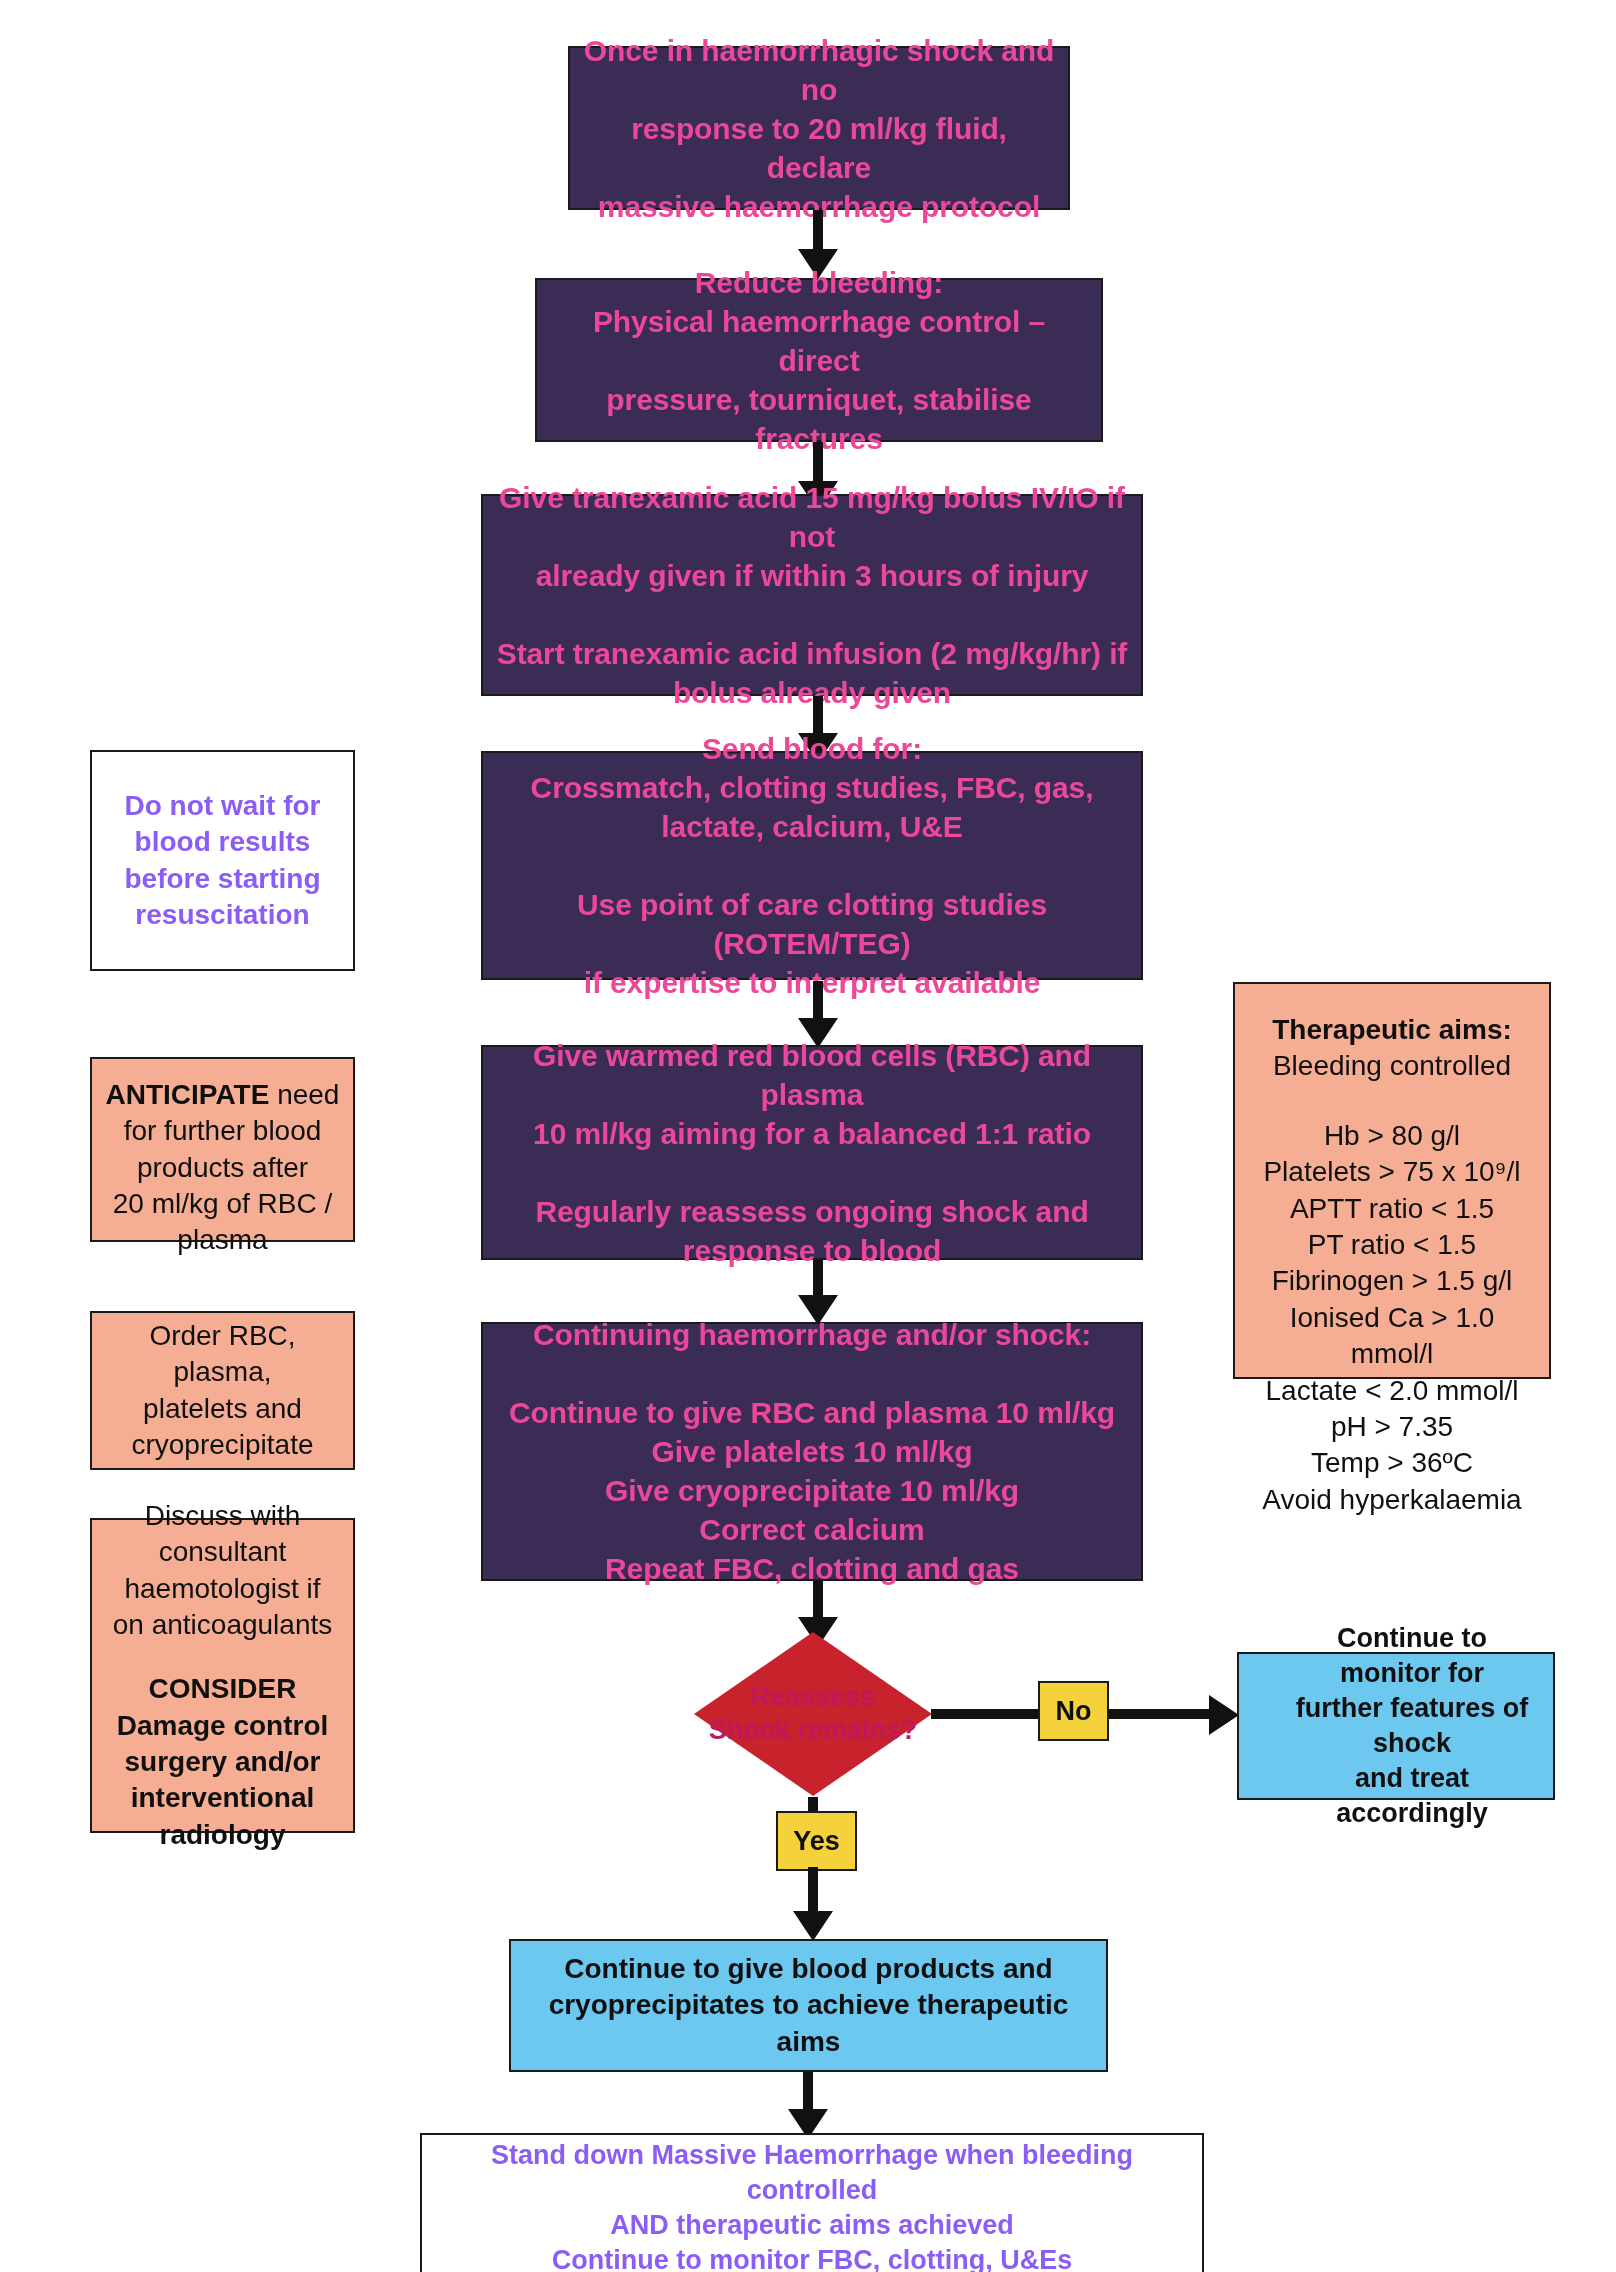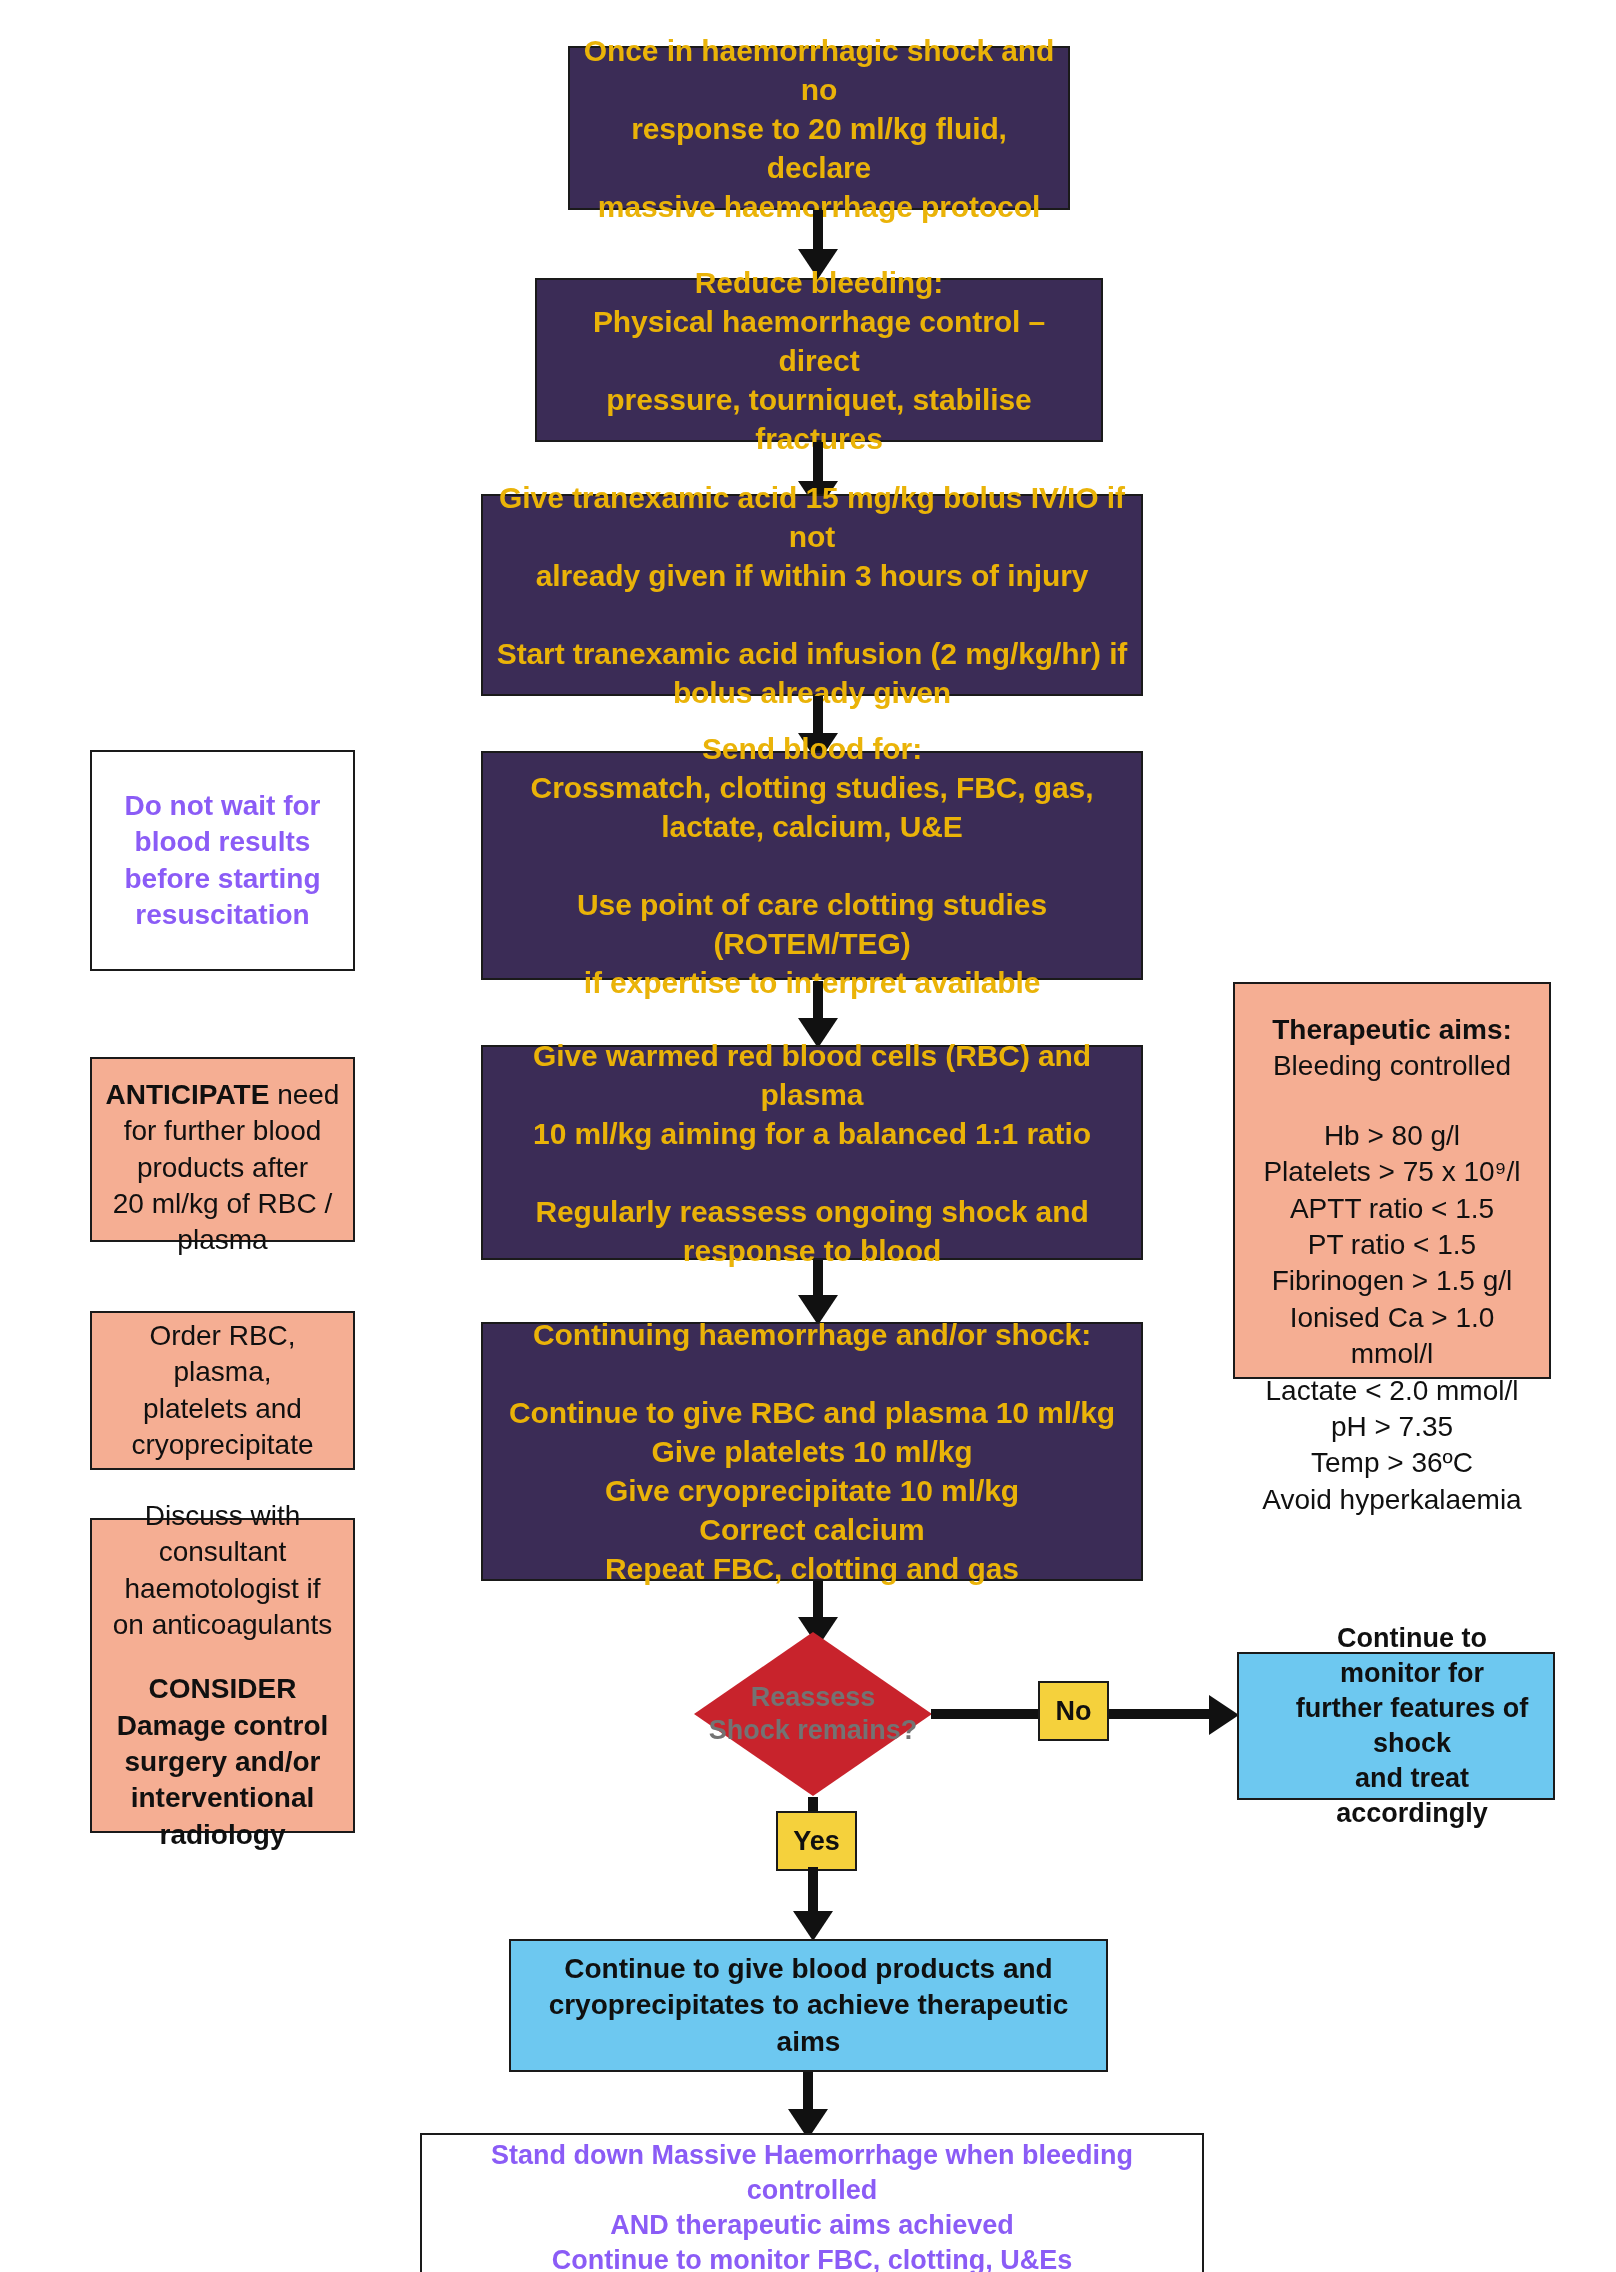--- a/index.html
+++ b/index.html
@@ -2,21 +2,21 @@
 <html style="font-size:12px"><head>
 <meta charset="utf-8">
 <style>
   html,body{margin:0;padding:0;background:#ffffff;}
   body{
     width:1617px;height:2273px;position:relative;overflow:hidden;
     font-family:"Liberation Sans", sans-serif;
     -webkit-font-smoothing:antialiased;
   }
   .node{position:absolute;box-sizing:border-box;display:flex;align-items:center;justify-content:center;text-align:center;}
-  .purple{background:#3B2C56;border:2.2px solid #1a1a1a;color:#eab308;font-weight:bold;}
+  .purple{background:#3B2C56;border:2.2px solid #1a1a1a;color:#ec4899;font-weight:bold;}
   .pink{background:#F5AE93;border:2.2px solid #1a1a1a;color:#101010;}
   .blue{background:#6DC8F0;border:2.2px solid #1a1a1a;color:#101010;font-weight:bold;}
   .white-red{background:#ffffff;border:2.2px solid #1a1a1a;color:#8b5cf6;font-weight:bold;}
   .txt{line-height:1.30;padding:0 13.3px;white-space:pre-line;}
   .t40{font-size:30px;letter-spacing:-0.1px;}
   .t38{font-size:28px;}
   .t37{font-size:27px;}
   .t36{font-size:27px;}
 
   
@@ -26,21 +26,21 @@
   .arrow-right{position:absolute;width:0;height:0;border-top:20px solid transparent;border-bottom:20px solid transparent;border-left:30px solid #111111;}
 
   
   .diamond{position:absolute;}
   .diamond .shape{
     position:absolute;inset:0;background:#C8232C;
     clip-path:polygon(50% 0,100% 50%,50% 100%,0 50%);
   }
   .diamond .label{
     position:absolute;inset:0;display:flex;align-items:center;justify-content:center;
-    color:#737373;font-weight:bold;font-size:27px;line-height:1.22;text-align:center;white-space:pre-line;
+    color:#be185d;font-weight:bold;font-size:27px;line-height:1.22;text-align:center;white-space:pre-line;
   }
 
   .ylabel{
     position:absolute;background:#F5D13C;border:2.2px solid #1a1a1a;
     display:flex;align-items:center;justify-content:center;
     color:#101010;font-weight:bold;font-size:27px;
   }
 
   .bold{font-weight:bold;}
 </style>

